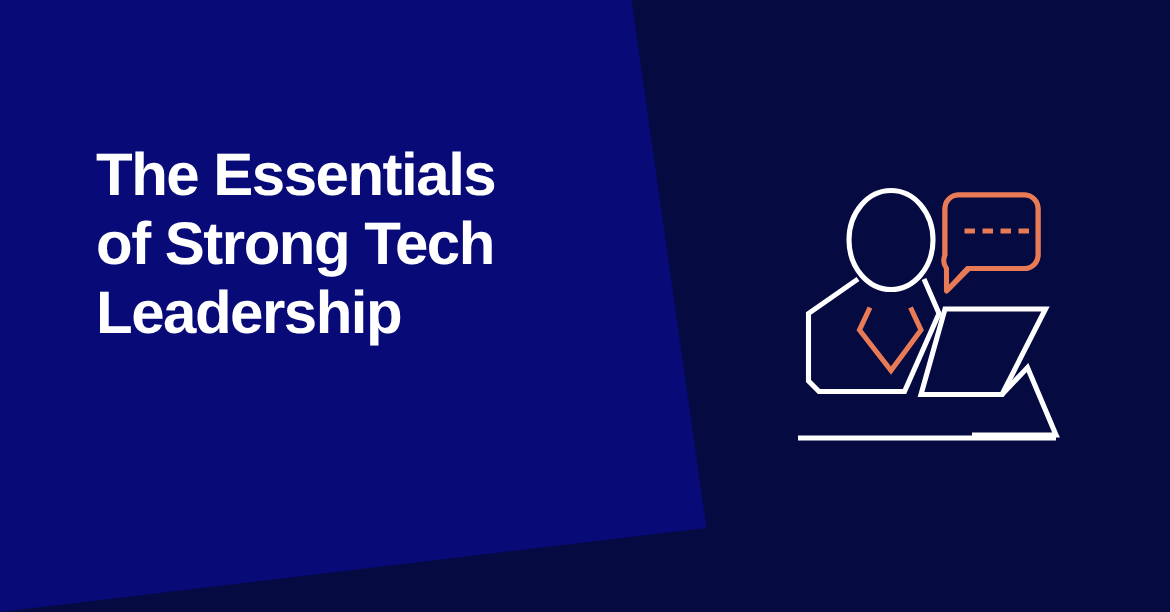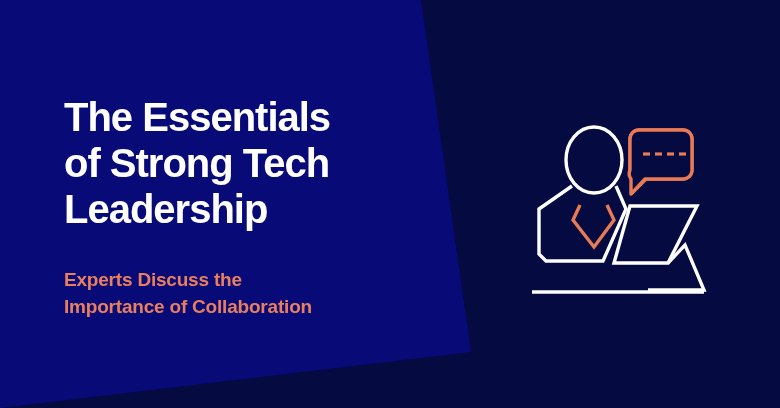--- a/index.html
+++ b/index.html
@@ -77,22 +77,20 @@
 <div class="canvas">
 
   <div class="bg-dark"></div>
 
   <div class="panel-blue"></div>
 
   <div class="text-block">
     <h1 class="headline">The Essentials
 of Strong Tech
 Leadership</h1>
-    <p class="subhead">Experts Discuss the
-Importance of Collaboration</p>
   </div>
 
   <div class="illustration">
     <svg viewBox="0 0 232 205" xmlns="http://www.w3.org/2000/svg" aria-hidden="true">
 
       <ellipse cx="86" cy="52" rx="28" ry="33" fill="none" stroke="#FFFFFF" stroke-width="3.4"></ellipse>
 
       <path d="M 64 78 L 31 101 L 31 146 L 38 153 L 95 153 L 118 101 L 108 78" fill="none" stroke="#FFFFFF" stroke-width="3.4" stroke-linejoin="miter" stroke-linecap="butt"></path>
 
       <path d="M 72 97 L 65 112 L 86 139 L 106 112 L 99 97" fill="none" stroke="#E87A55" stroke-width="3.4" stroke-linejoin="miter" stroke-linecap="butt"></path>

